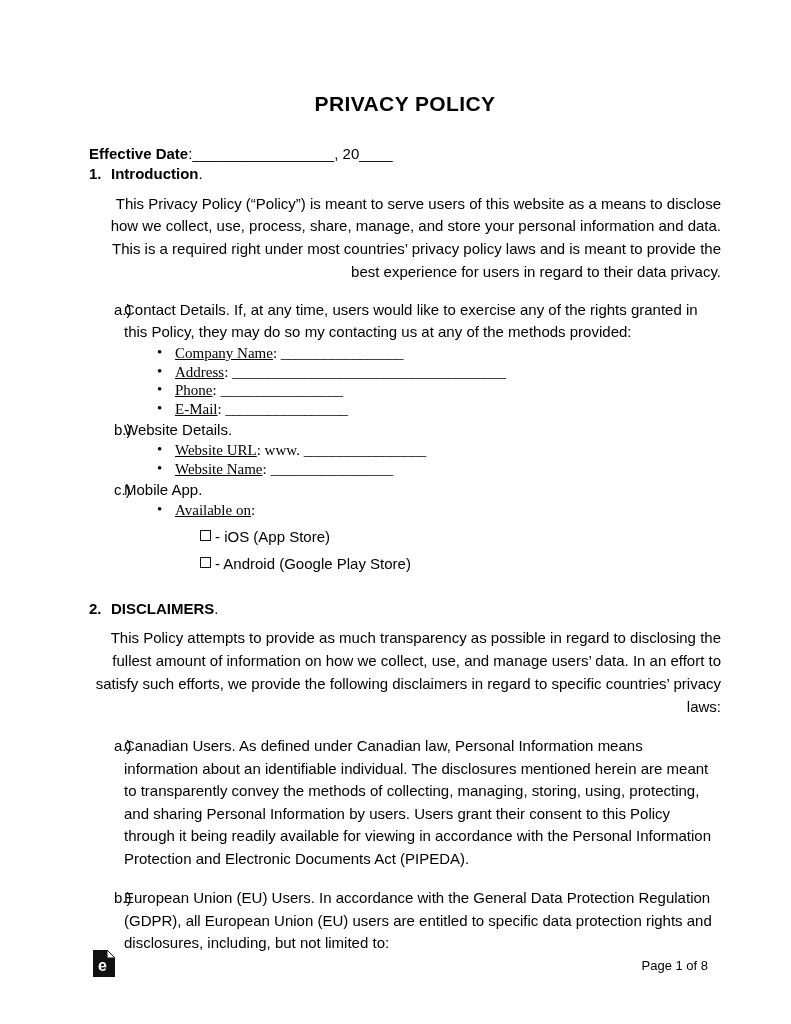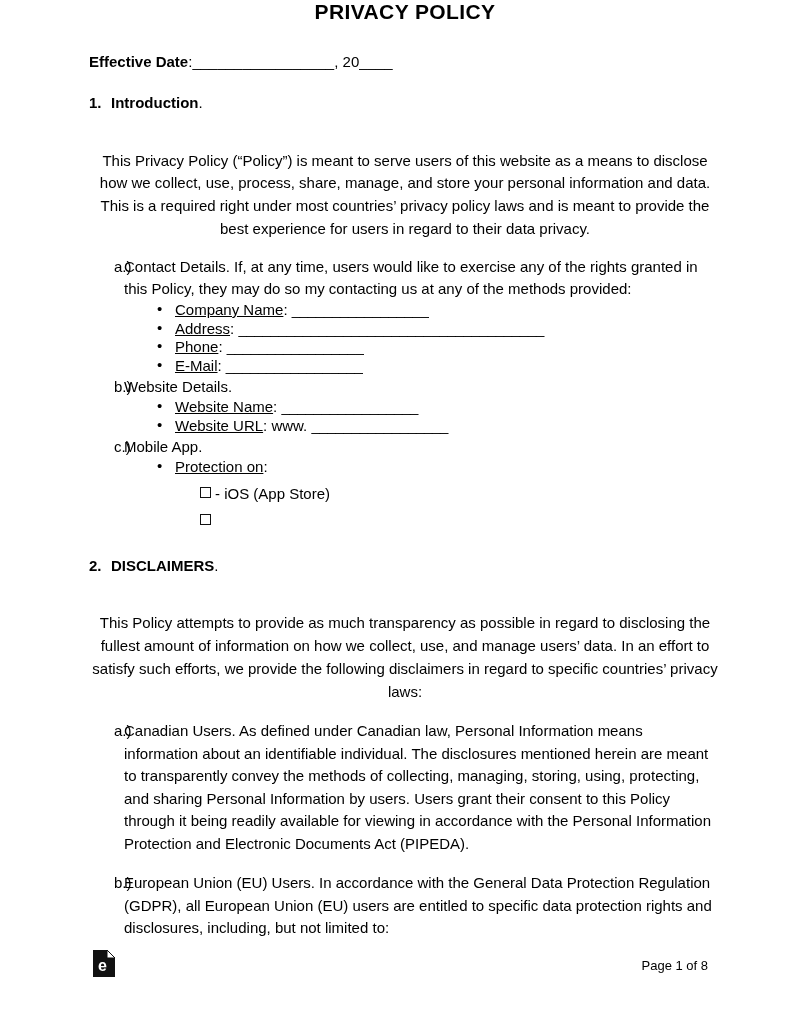--- a/index.html
+++ b/index.html
@@ -28,47 +28,47 @@
     left: 89px;
     top: 0;
     width: 632px;
   }
   .doc-title {
     text-align: center;
     font-size: 21px;
     font-weight: bold;
     letter-spacing: 0.4px;
     margin: 0;
+    padding-top: 92px;
     line-height: 1.1;
   }
   .eff-date {
     font-size: 15px;
     line-height: 1.35;
     margin-top: 29px;
     white-space: nowrap;
   }
   .eff-date .lbl { font-weight: bold; }
 
   .sec-head {
     font-size: 15px;
-    margin-top: 21px;
     line-height: 1.35;
   }
   .sec-head .num {
     font-weight: bold;
     display: inline-block;
     width: 22px;
   }
   .sec-head .ttl { font-weight: bold; }
 
   .para {
     font-size: 15px;
     line-height: 1.52;
-    margin-top: 36px;
-    text-align: center;
+    margin-top: 8px;
+    text-align: right;
   }
 
   
   .lettered {
     margin-top: 15px;
   }
   .litem {
     display: flex;
     font-size: 15px;
     line-height: 1.5;
@@ -92,20 +92,21 @@
     list-style: none;
     margin: 0;
     padding: 0;
   }
   ul.bullets li {
     font-size: 15px;
     line-height: 1.25;
     position: relative;
     padding-left: 86px;
     margin: 0;
+    font-family: Liberation Serif, serif;
   }
   ul.bullets li::before {
     content: "\2022";
     position: absolute;
     left: 68px;
     top: -1px;
     font-size: 15px;
   }
   .u { text-decoration: underline; }
   .blank { letter-spacing: -0.3px; }
@@ -179,36 +180,36 @@
         <li><span class="u">Address</span><span>: </span><span class="blank">______________________________________</span></li>
         <li><span class="u">Phone</span><span>: </span><span class="blank">_________________</span></li>
         <li><span class="u">E-Mail</span><span>: </span><span class="blank">_________________</span></li>
       </ul>
 
       <div class="litem">
         <span class="marker">b.)</span>
         <span class="body"><b>Website Details</b><span>.</span></span>
       </div>
       <ul class="bullets">
+        <li><span class="u">Website URL</span><span>: www. </span><span class="blank">_________________</span></li>
         <li><span class="u">Website Name</span><span>: </span><span class="blank">_________________</span></li>
-        <li><span class="u">Website URL</span><span>: www. </span><span class="blank">_________________</span></li>
       </ul>
 
       <div class="litem">
         <span class="marker">c.)</span>
         <span class="body"><b>Mobile App</b><span>.</span></span>
       </div>
       <ul class="bullets">
-        <li><span class="u">Protection on</span><span>:</span></li>
+        <li><span class="u">Available on</span><span>:</span></li>
       </ul>
       <div class="checkline">
         <span class="cbox"></span><span>- iOS  (App Store)</span>
       </div>
       <div class="checkline">
-        <span class="cbox"></span>
+        <span class="cbox"></span><span>- Android (Google Play Store)</span>
       </div>
 
     </div>
 
     <div class="sec-head" style="margin-top:26px;">
       <span class="num">2.</span><span class="ttl">DISCLAIMERS</span><span>.</span>
     </div>
 
     <p class="para">This Policy attempts to provide as much transparency as possible in regard to disclosing the fullest amount of information on how we collect, use, and manage users’ data. In an effort to satisfy such efforts, we provide the following disclaimers in regard to specific countries’ privacy laws:</p>
 

